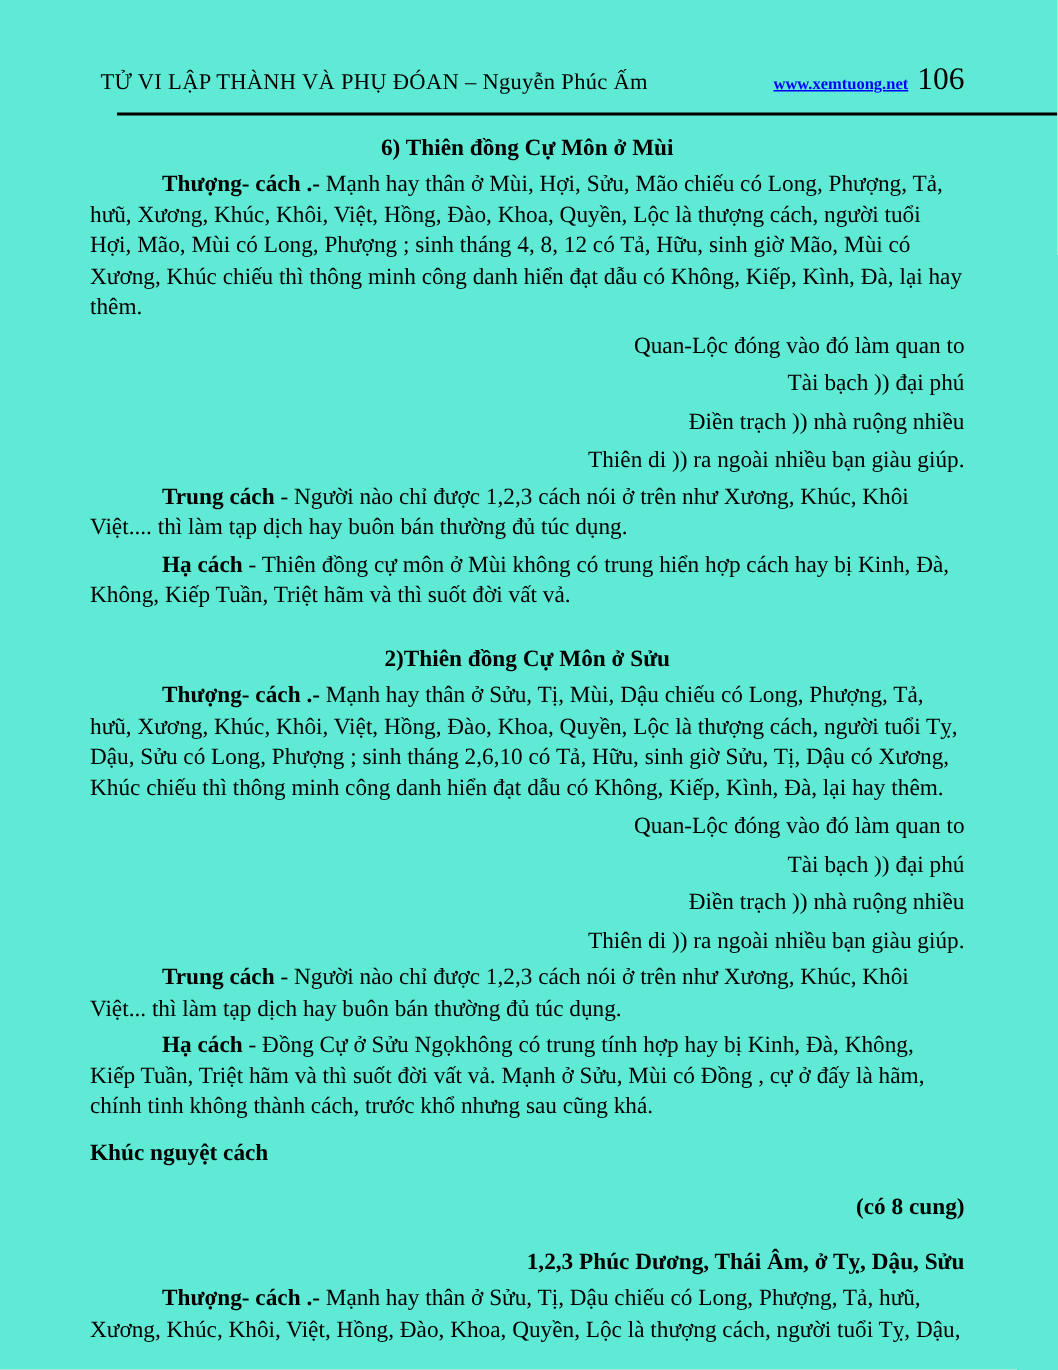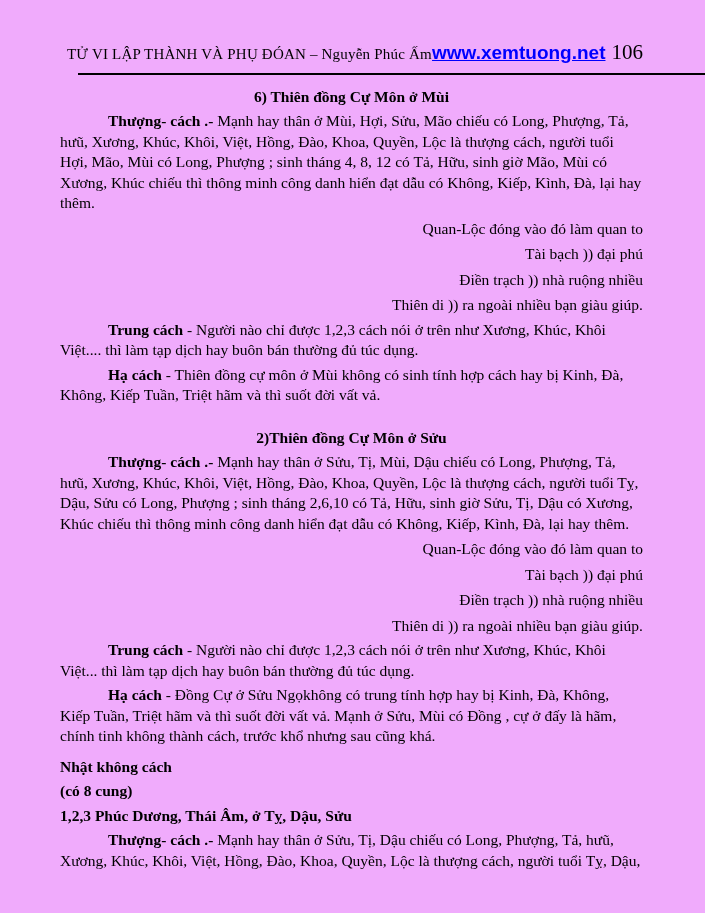--- a/index.html
+++ b/index.html
@@ -1,39 +1,39 @@
 <!DOCTYPE html>
 <html><head>
 <meta charset="utf-8">
 <style>
   html,body { margin:0; padding:0; background:#e8e8e8; }
   .page {
-    width:705px; height:913px; margin:0 auto; background:#f0abfc;
+    width:705px; height:913px; margin:0 auto; background:#5eead4;
     font-family:"Liberation Serif", serif; font-size:15.5px; line-height:20.5px;
     color:#000; box-sizing:border-box; padding:42px 62px 15px 60px;
     overflow:hidden; position:relative;
   }
   .header { display:flex; justify-content:space-between; align-items:baseline; margin-left:7px; white-space:nowrap; }
   .doc-title { font-size:15px; letter-spacing:0.2px; }
   .header-right { display:flex; align-items:baseline; }
   .site-link {
-    font-family:Liberation Sans, sans-serif; font-weight:bold;
-    color:#0000ff; text-decoration:underline; font-size:19px; cursor:pointer;
+    font-family:Liberation Serif, serif; font-weight:bold;
+    color:#0000ff; text-decoration:underline; font-size:11px; cursor:pointer;
   }
   .pagenum { margin-left:6px; font-size:21px; }
   .rule { height:2px; background:#000; margin:8px -62px 0 18px; }
   .h-center { text-align:center; font-weight:bold; margin:12px 0 0 0; }
   .para { margin:4px 0 0 0; text-indent:48px; }
   .para b { font-weight:bold; }
   .list { margin:2px 0 0 50px;text-align:right; }
   .row { margin-top:5px; white-space:nowrap; }
   .cell-label { display:inline-block; min-width:148px; }
   .section2 { margin-top:22px; }
   .nn-heading { font-weight:bold; margin-top:10px; }
-  .center-bold { text-align:left; font-weight:bold; margin-top:4px; }
+  .center-bold { text-align:right; font-weight:bold; margin-top:16px; }
 </style>
 </head>
 <body>
 
 <div class="page">
 
   <div class="header">
     <span class="doc-title">TỬ VI LẬP THÀNH VÀ PHỤ ĐÓAN – Nguyễn Phúc Ấm</span>
     <span class="header-right">
       <a class="site-link">www.xemtuong.net</a>
@@ -66,21 +66,21 @@
         <span class="cell-label">Thiên di ))</span>
         <span class="cell-value">ra ngoài nhiều bạn giàu giúp.</span>
       </div>
     </div>
     <p class="para">
       <b>Trung cách</b>
       <span>- Người nào chỉ được 1,2,3 cách nói ở trên như Xương, Khúc, Khôi Việt.... thì làm tạp dịch hay buôn bán thường đủ túc dụng.</span>
     </p>
     <p class="para">
       <b>Hạ cách</b>
-      <span>- Thiên đồng cự môn ở Mùi không có sinh tính hợp cách hay bị Kinh, Đà, Không, Kiếp Tuần, Triệt hãm và thì suốt đời vất vả.</span>
+      <span>- Thiên đồng cự môn ở Mùi không có trung hiển hợp cách hay bị Kinh, Đà, Không, Kiếp Tuần, Triệt hãm và thì suốt đời vất vả.</span>
     </p>
   </div>
 
   <div class="section section2">
     <div class="h-center">2)Thiên đồng Cự Môn ở Sửu</div>
     <p class="para">
       <b>Thượng- cách .-</b>
       <span>Mạnh hay thân ở Sửu, Tị, Mùi, Dậu chiếu có Long, Phượng, Tả, hưũ, Xương, Khúc, Khôi, Việt, Hồng, Đào, Khoa, Quyền, Lộc là thượng cách, người tuổi Tỵ, Dậu, Sửu có Long, Phượng ; sinh tháng 2,6,10 có Tả, Hữu, sinh giờ Sửu, Tị, Dậu có Xương, Khúc chiếu thì thông minh công danh hiển đạt dẫu có Không, Kiếp, Kình, Đà, lại hay thêm.</span>
     </p>
     <div class="list">
@@ -105,21 +105,21 @@
       <b>Trung cách</b>
       <span>- Người nào chỉ được 1,2,3 cách nói ở trên như Xương, Khúc, Khôi Việt... thì làm tạp dịch hay buôn bán thường đủ túc dụng.</span>
     </p>
     <p class="para">
       <b>Hạ cách</b>
       <span>- Đồng Cự ở Sửu Ngọkhông có trung tính hợp hay bị Kinh, Đà, Không, Kiếp Tuần, Triệt hãm và thì suốt đời vất vả. Mạnh ở Sửu, Mùi có Đồng , cự ở đấy là hãm, chính tinh không thành cách, trước khổ nhưng sau cũng khá.</span>
     </p>
   </div>
 
   <div class="section">
-    <div class="nn-heading">Nhật không cách</div>
+    <div class="nn-heading">Khúc nguyệt cách</div>
     <div class="center-bold">(có 8 cung)</div>
     <div class="center-bold">1,2,3 Phúc Dương, Thái Âm, ở Tỵ, Dậu, Sửu</div>
     <p class="para">
       <b>Thượng- cách .-</b>
       <span>Mạnh hay thân ở Sửu, Tị, Dậu chiếu có Long, Phượng, Tả, hưũ, Xương, Khúc, Khôi, Việt, Hồng, Đào, Khoa, Quyền, Lộc là thượng cách, người tuổi Tỵ, Dậu,</span>
     </p>
   </div>
 
 </div>
 

